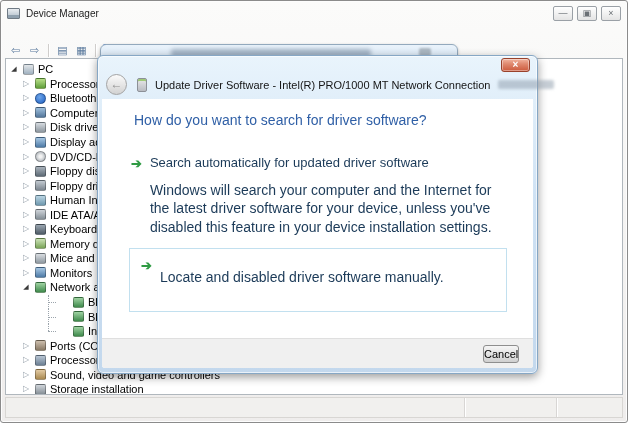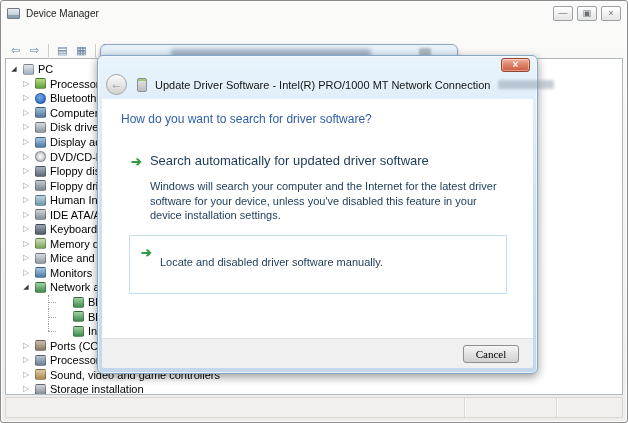--- a/index.html
+++ b/index.html
@@ -92,30 +92,30 @@
     background:linear-gradient(#fbfbfb,#d2d2d2);color:#8f8f8f;font-size:12px;line-height:19px;
     text-align:center;}
   .header-icon{width:10px;height:14px;flex:none;margin-left:10px;border:1px solid #8c9097;border-radius:2px;
     background:linear-gradient(#e8e8ea,#b9bcc2);box-shadow:inset 0 2px 0 #9fc978;}
   .header-title{font-size:11px;color:#151515;margin-left:8px;white-space:nowrap;}
   .redacted{width:56px;height:9px;flex:none;background:#8d9cab;opacity:.5;filter:blur(1.5px);
     border-radius:2px;margin-left:8px;}
   .dialog-panel{position:absolute;left:4px;right:4px;top:43px;bottom:5px;background:#fff;
     border-radius:0 0 3px 3px;display:flex;flex-direction:column;overflow:hidden;}
   .dialog-body{flex:1;}
-  .heading{margin:13px 0 0 19px;font-size:12px;color:#2f5fa6;}
+  .heading{margin:13px 0 0 32px;font-size:14px;color:#2f5fa6;}
   .option{display:flex;gap:8px;margin-left:29px;margin-top:27px;}
   .option.framed{margin-top:12px;margin-left:27px;width:378px;border:1px solid #c2e0ef;
     padding:8px 10px 24px 11px;}
   .opt-arrow{color:#2f9b43;font-size:13px;font-weight:bold;line-height:17px;flex:none;}
   .opt-title{font-size:13px;color:#1b3a58;margin-bottom:4px;}
-  .opt-desc{font-size:11px;color:#1b3a58;line-height:1.32;max-width:356px;margin-top:11px;}
+  .opt-desc{font-size:14px;color:#1b3a58;line-height:1.32;max-width:356px;margin-top:11px;}
   .dialog-footer{height:30px;background:#f0f0f0;border-top:1px solid #dfdfdf;display:flex;
     align-items:center;justify-content:flex-end;padding-right:14px;}
-  .cancel-btn{width:56px;height:18px;font-size:11px;font-family:Liberation Serif, serif;
+  .cancel-btn{width:36px;height:18px;font-size:11px;font-family:Liberation Sans, sans-serif;
     border:1px solid #8e8e8e;border-radius:3px;color:#000;
     background:linear-gradient(#f6f6f6,#e5e5e5 45%,#d0d0d0);padding:0;line-height:16px;margin-left:9px;}
 </style>
 </head>
 <body>
 
 <div class="win">
   <div class="titlebar">
     <span class="app-icon"></span>
     <span class="title-text">Device Manager</span>

